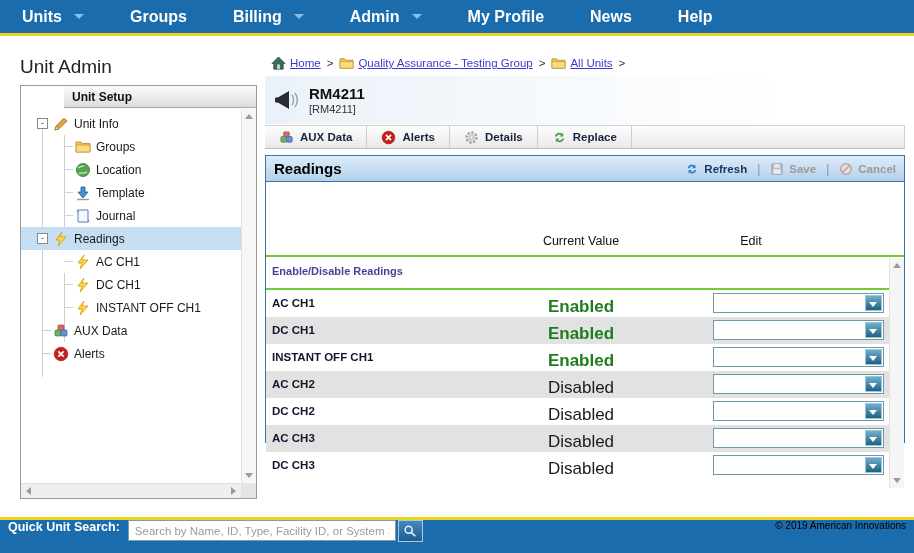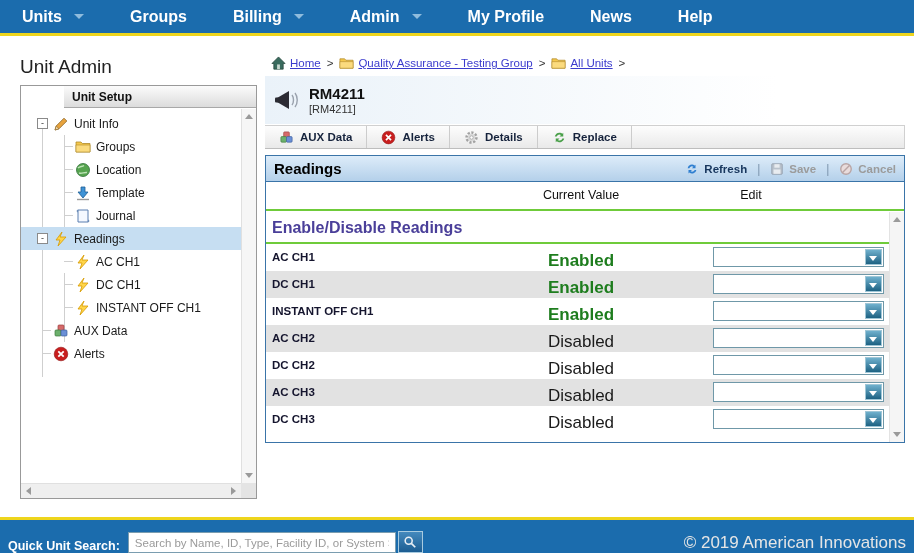--- a/index.html
+++ b/index.html
@@ -108,26 +108,26 @@
     height: 26px; background: linear-gradient(#ddecf9, #b4d0ea); border-bottom: 1px solid #3a74a8;
     display: flex; align-items: center; padding: 0 8px;
   }
   .readings-title { font-weight: bold; font-size: 15px; color: #000; flex: 1; }
   .action { display: flex; align-items: center; gap: 5px; font-size: 11.5px; font-weight: bold; cursor: pointer; }
   .action svg { width: 14px; height: 14px; display: block; }
   .action.enabled { color: #17365d; }
   .action.disabled { color: #9b9b9b; cursor: default; justify-content: space-between; }
   .action-sep { color: #7d95ad; margin: 0 10px; font-size: 12px; }
 
-  .readings-body { position: relative; height: 260px; background: #fff; }
+  .readings-body { position: relative; height: 260px; background: #fff; margin-top: 46px; }
   .col-header { position: relative; height: 27px; }
   .col-current { position: absolute; left: 250px; top: 6px; width: 130px; text-align: center; font-size: 12.5px; color: #111; }
   .col-edit { position: absolute; left: 420px; top: 6px; width: 130px; text-align: center; font-size: 12.5px; color: #111; }
   .green-line { height: 2px; background: #6fcb3a; }
-  .section-title { height: 31px; padding: 8px 0 0 6px; font-weight: bold; font-size: 16px; color: #4a3f99; }
+  .section-title { height: 31px; padding: 8px 0 0 6px; font-weight: bold; font-size: 11px; color: #4a3f99; }
   .reading-row { position: relative; height: 27px; }
   .reading-row.alt { background: #e2e2e2; }
   .row-label { position: absolute; left: 6px; top: 7px; font-weight: bold; font-size: 11.5px; color: #15152e; }
   .row-value { position: absolute; left: 250px; top: 7px; width: 130px; text-align: center; font-size: 17px; }
   .row-value.enabled { color: #1e7d1e; font-weight: bold; }
   .row-value.disabled { color: #1a1a1a; }
   .dropdown {
     position: absolute; left: 447px; top: 3px; width: 171px; height: 20px;
     border: 1px solid #6f98a8; background: #fff; cursor: pointer;
   }
@@ -138,34 +138,34 @@
   .dd-arrow {
     position: absolute; left: 3px; top: 6px; width: 0; height: 0;
     border-left: 4px solid transparent; border-right: 4px solid transparent; border-top: 5px solid #fff;
   }
   .body-scroll { position: absolute; top: 30px; right: 0; bottom: 0; width: 15px; background: #f5f5f5; border-left: 1px solid #e3e3e3; }
 
   
   .gold-line-bottom { position: absolute; top: 517px; left: 0; width: 914px; height: 3px; background: #eed51d; }
   .footer {
     position: absolute; top: 520px; left: 0; width: 914px; height: 33px; background: #1b6cad;
-    display: flex; align-items: flex-end; padding: 0 8px;
+    display: flex; align-items: flex-start; padding: 0 8px;
   }
   .footer-label { color: #fff; font-weight: bold; font-size: 12.5px; margin-right: 8px; white-space: nowrap; }
   .search-input {
     width: 268px; height: 21px; border: 1px solid #7a9db0; font-size: 11.5px;
     padding: 0 6px; color: #333; font-family: "Liberation Sans", sans-serif;
   }
   .search-input::placeholder { color: #9a9a9a; }
   .search-btn {
     width: 25px; height: 22px; margin-left: 2px; background: linear-gradient(#4489bd, #1c5d92);
     border: 1px solid #a8cbe0; cursor: pointer; display: flex; align-items: center; justify-content: center;
   }
   .search-btn svg { width: 14px; height: 14px; }
-  .copyright { margin-left: auto; color: #e5e5e5; font-size: 17px; }
+  .copyright { margin-left: auto; color: #000000; font-size: 10px; }
 </style>
 </head>
 <body>
 
 <div class="topnav">
   <span class="nav-item">
       <span>Units</span>
       <span class="caret"></span>
     </span>
   <span class="nav-item">

